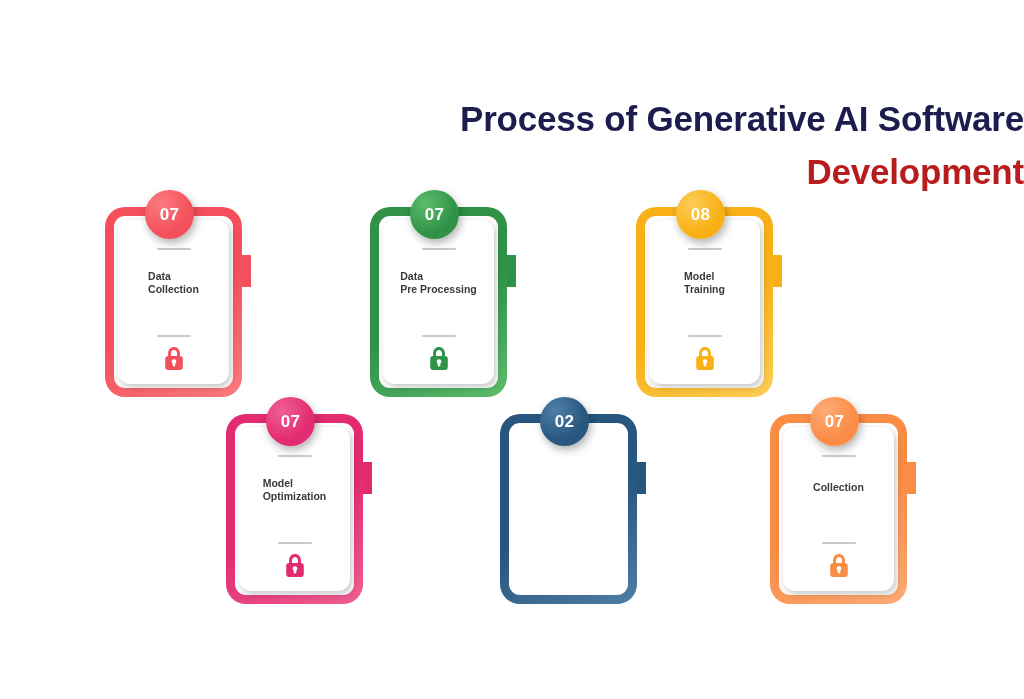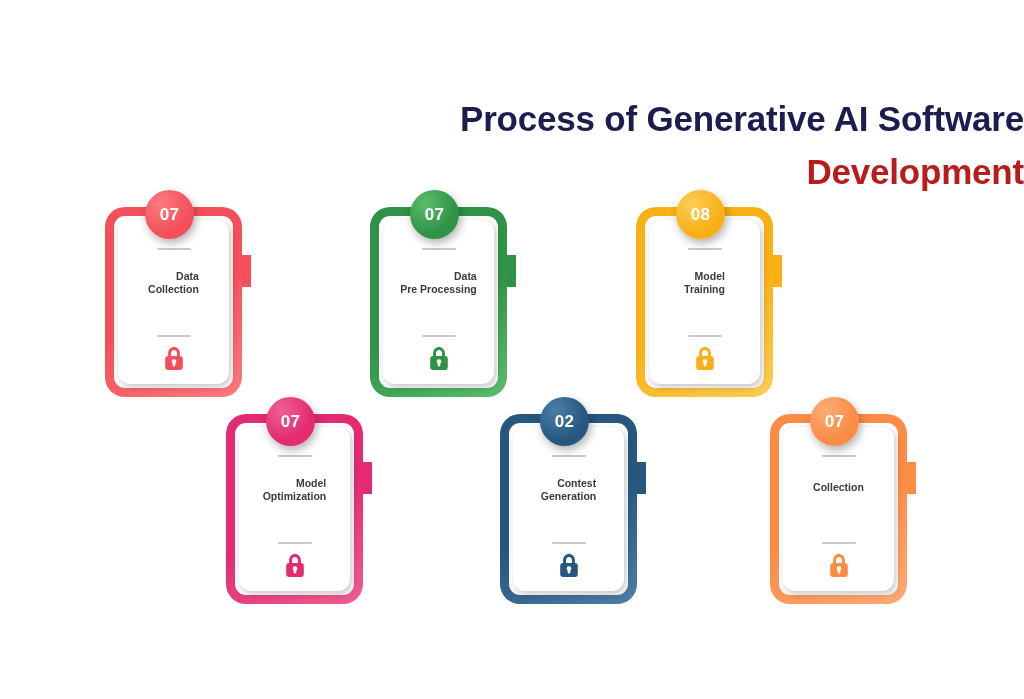--- a/index.html
+++ b/index.html
@@ -97,21 +97,21 @@
     flex: none;
   }
   .divider.top    { margin-top: 28px; }
   .divider.bottom { margin-top: auto; }
 
   .card-label {
     font-size: 10.5px;
     font-weight: 700;
     line-height: 13px;
     color: #3a3a3c;
-    text-align: right;
+    text-align: left;
     margin-top: auto;
     margin-bottom: auto;
     padding: 0 6px;
     white-space: pre-line;
   }
 
   .lock-wrap {
     margin-top: 9px;
     margin-bottom: 13px;
     width: 22px;
@@ -235,34 +235,20 @@
       </div>
     </div>
     <div class="badge" style="background: radial-gradient(circle at 32% 28%, rgb(239, 95, 147) 0%, rgb(226, 43, 113) 62%);">
       <span class="badge-num">07</span>
     </div>
   </div>
 
   <div class="card" style="left: 500px; top: 414px;">
     <div class="arrow" style="color: rgb(39, 86, 127);"></div>
     <div class="frame" style="border: 9px solid transparent; background: linear-gradient(rgb(255, 255, 255), rgb(255, 255, 255)) padding-box padding-box, linear-gradient(150deg, rgb(39, 86, 127) 0%, rgb(39, 86, 127) 52%, rgb(78, 125, 166) 100%) border-box border-box;"></div>
-    <div class="inner">
-      <div class="divider top" style="background: rgb(201, 201, 201);"></div>
-      <div class="card-label" style="color: rgb(58, 58, 60);">Contest
-Generation</div>
-      <div class="divider bottom" style="background: rgb(201, 201, 201);"></div>
-      <div class="lock-wrap">
-        <svg viewBox="0 0 22 25" xmlns="http://www.w3.org/2000/svg">
-          <path class="lock-path" d="M5.1 10.2V7.1C5.1 3.75 7.75 1.0 11 1.0s5.9 2.75 5.9 6.1v3.1h-2.9V7.1c0-1.75-1.35-3.2-3.0-3.2s-3.0 1.45-3.0 3.2v3.1z" fill="#27567f"></path>
-          <rect class="lock-path" x="2.2" y="10.0" width="17.6" height="14.0" rx="3.0" fill="#27567f"></rect>
-          <circle cx="11" cy="15.6" r="2.35" fill="#ffffff"></circle>
-          <rect x="9.75" y="15.6" width="2.5" height="5.0" rx="1.25" fill="#ffffff"></rect>
-        </svg>
-      </div>
-    </div>
     <div class="badge" style="background: radial-gradient(circle at 32% 28%, rgb(78, 125, 166) 0%, rgb(39, 86, 127) 62%);">
       <span class="badge-num">02</span>
     </div>
   </div>
 
   <div class="card" style="left: 770px; top: 414px;">
     <div class="arrow" style="color: rgb(251, 140, 70);"></div>
     <div class="frame" style="border: 9px solid transparent; background: linear-gradient(rgb(255, 255, 255), rgb(255, 255, 255)) padding-box padding-box, linear-gradient(150deg, rgb(251, 140, 70) 0%, rgb(251, 140, 70) 52%, rgb(253, 171, 118) 100%) border-box border-box;"></div>
     <div class="inner">
       <div class="divider top" style="background: rgb(201, 201, 201);"></div>

